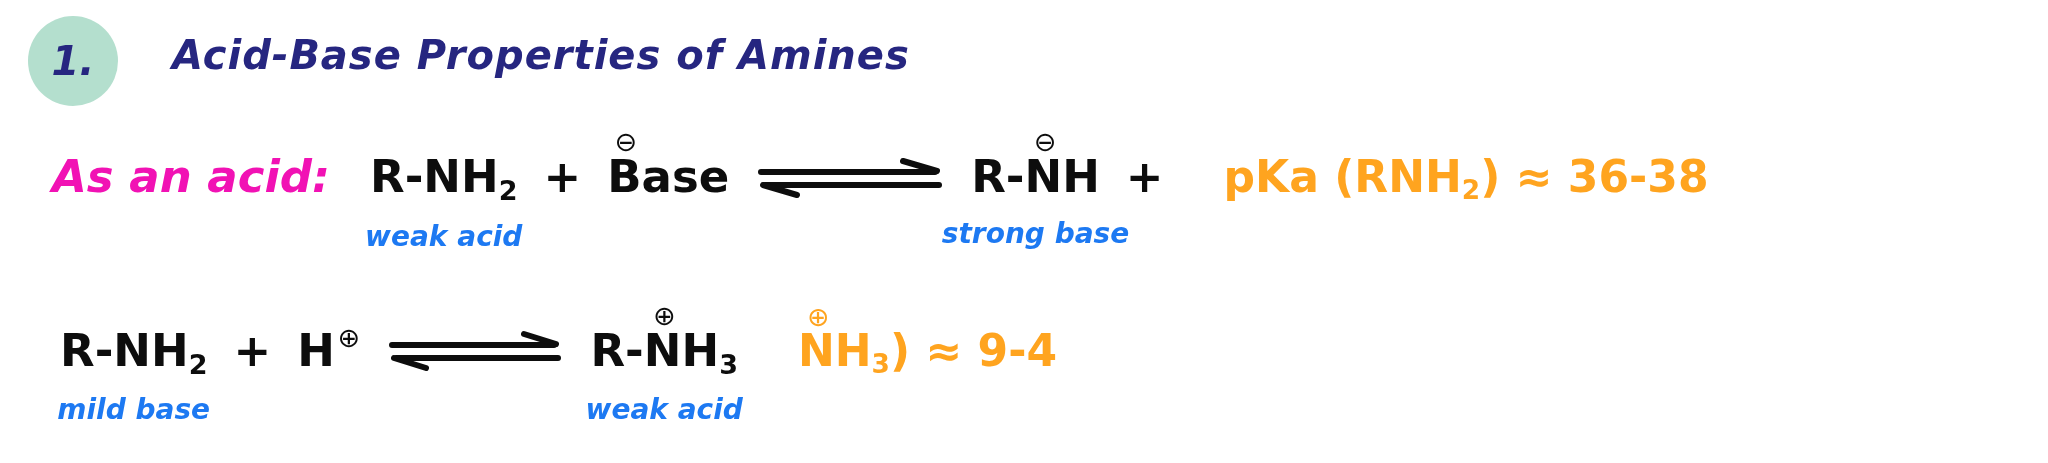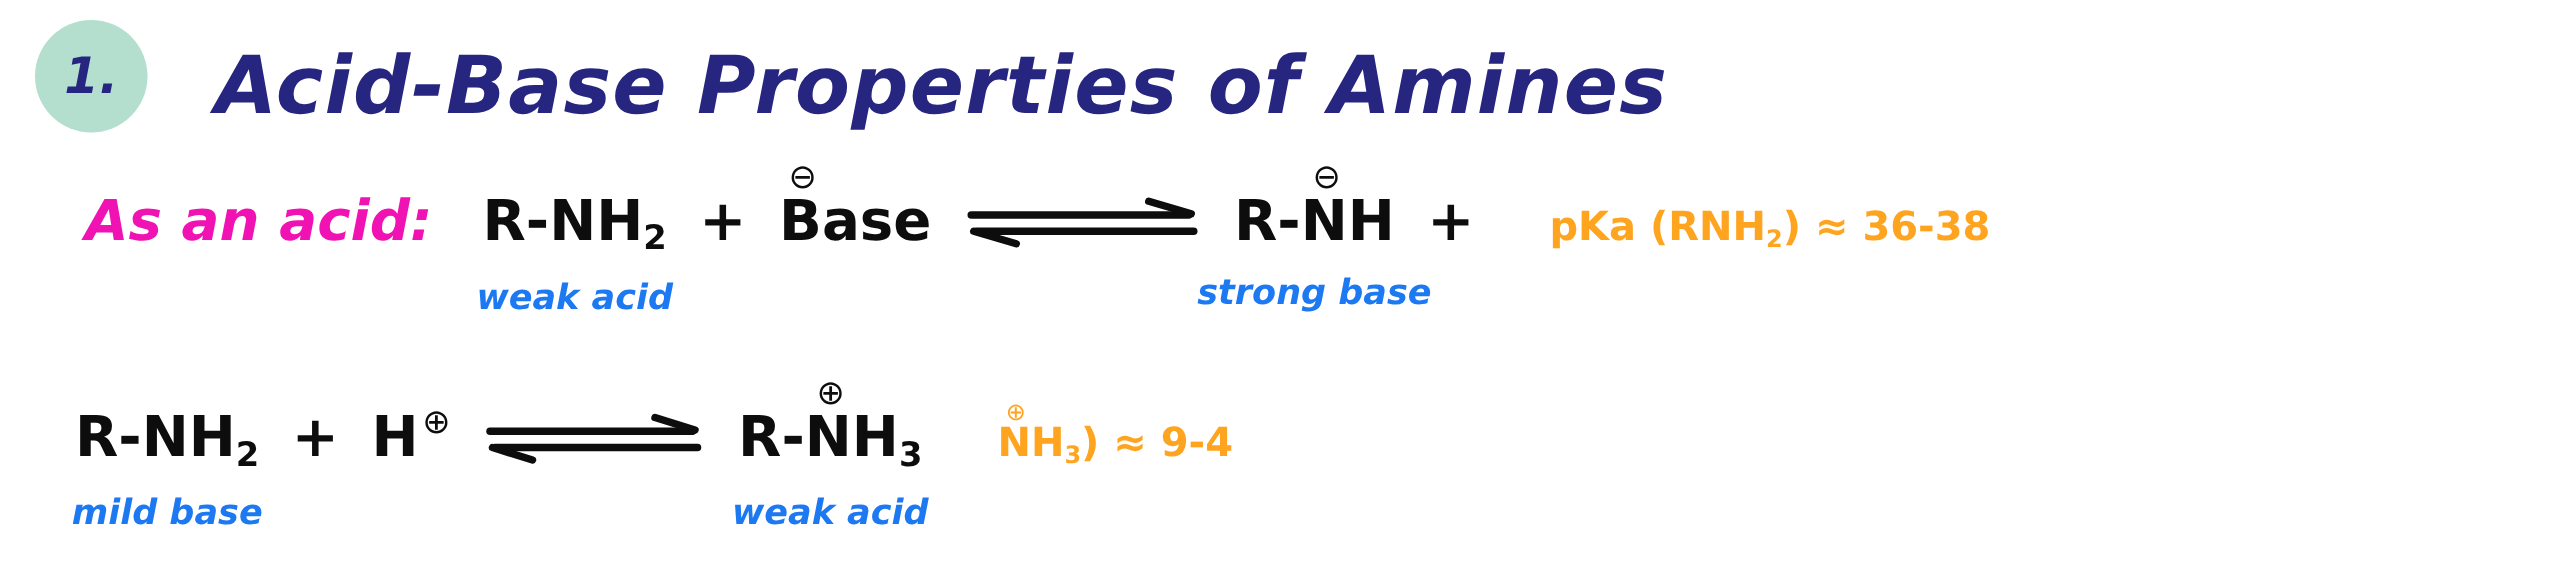--- a/index.html
+++ b/index.html
@@ -28,31 +28,31 @@
     width: 90px; height: 90px; border-radius: 50%;
     background: var(--badge-bg);
     display: flex; align-items: center; justify-content: center;
   }
   .badge-num {
     color: var(--title); font-size: 40px; font-weight: bold;
     font-style: italic;
   }
   .title {
     position: absolute; left: 172px; top: 32px; margin: 0;
-    color: var(--title); font-size: 64px; font-weight: bold;
+    color: var(--title); font-size: 40px; font-weight: bold;
     font-style: italic; letter-spacing: 1px; white-space: nowrap;
   }
 
   
   .eq-row {
     position: absolute; display: flex; align-items: baseline;
     gap: 26px; white-space: nowrap;
     font-size: 45px; font-weight: bold;
   }
-  .row1 { left: 68px; top: 150px; }
+  .row1 { left: 52px; top: 150px; }
   .row2 { left: 60px; top: 322px; }
 
   .role { color: var(--role-label); font-style: italic; margin-right: 14px; }
 
   .species { position: relative; display: inline-block; }
   sub.fsub { font-size: 0.60em; vertical-align: -0.28em; font-weight: bold; }
 
   .atom { position: relative; display: inline-block; }
   .atom .charge {
     position: absolute; left: 55%; transform: translateX(-50%);
@@ -63,21 +63,21 @@
   .annot {
     position: absolute; left: 50%; transform: translateX(-50%);
     top: calc(100% + 14px);
     font-size: 28px; color: var(--annotation); font-style: italic; font-weight: bold;
     white-space: nowrap;
   }
 
   .arrows { align-self: center; display: inline-block; color: var(--equation); }
   .arrows svg { display: block; }
 
-  .pka { color: var(--pka); margin-left: 34px; font-size: 32px; }
+  .pka { color: var(--pka); margin-left: 34px; font-size: 44px; }
 </style>
 </head>
 <body>
 
 <div>
 
   <div class="badge">
     <span class="badge-num">1.</span>
   </div>
   <h1 class="title">Acid-Base Properties of Amines</h1>

